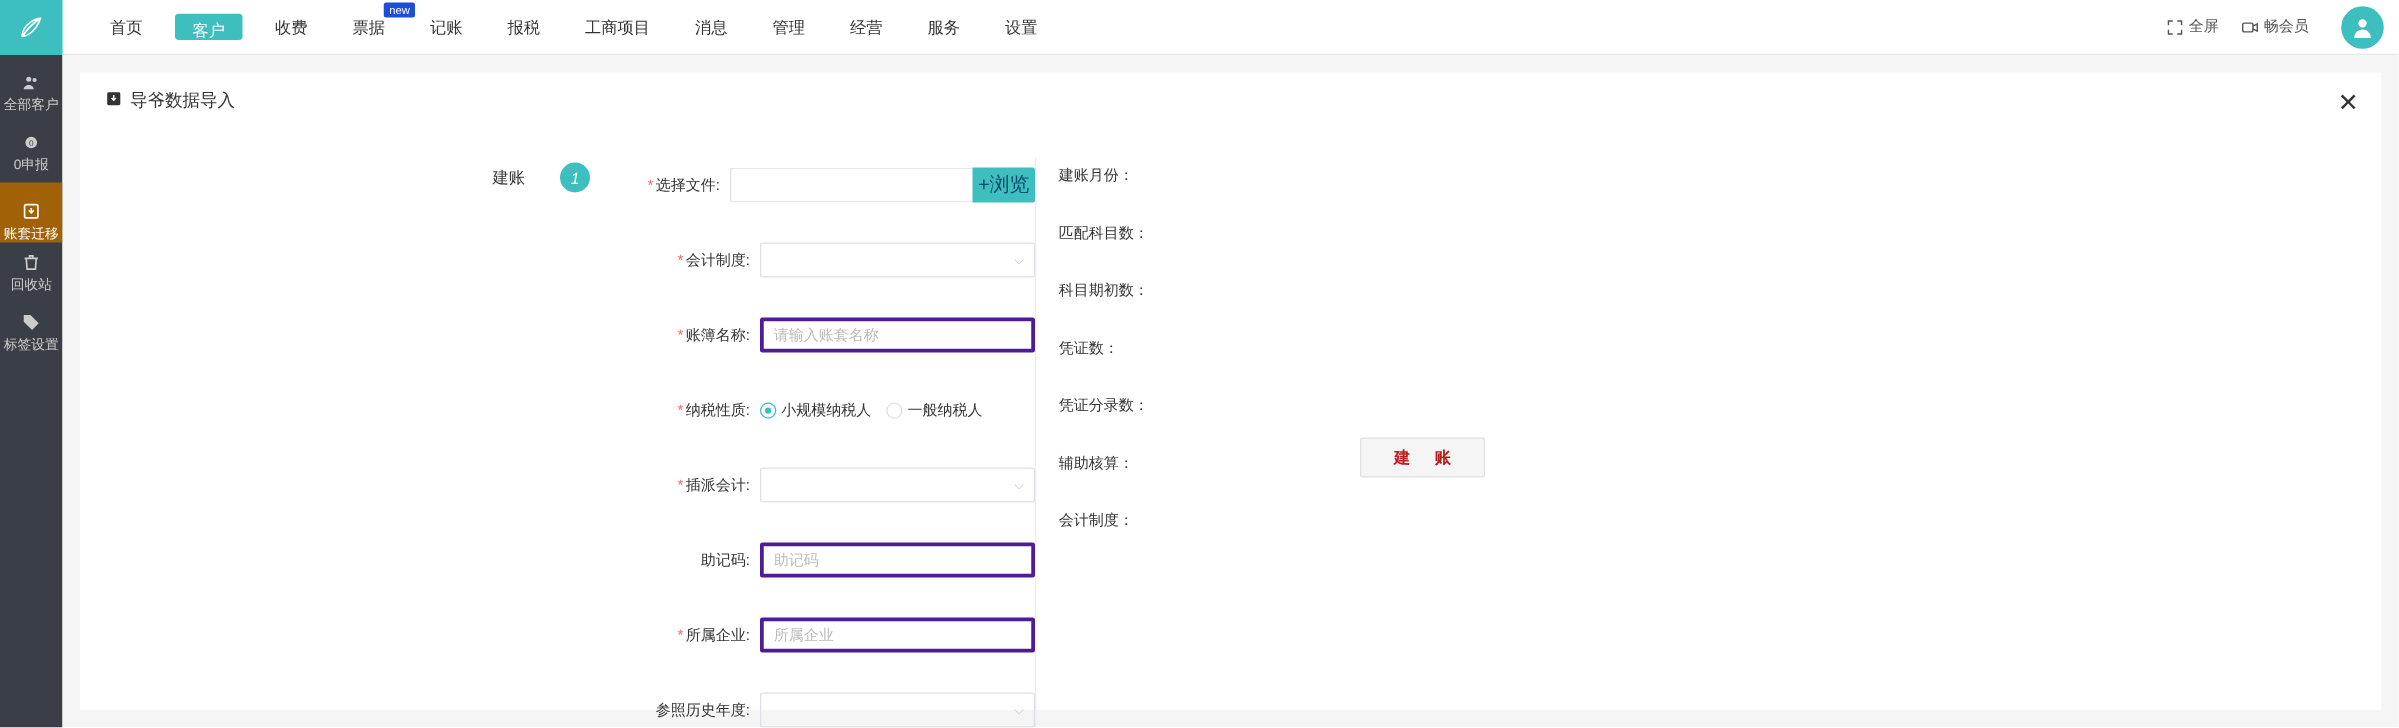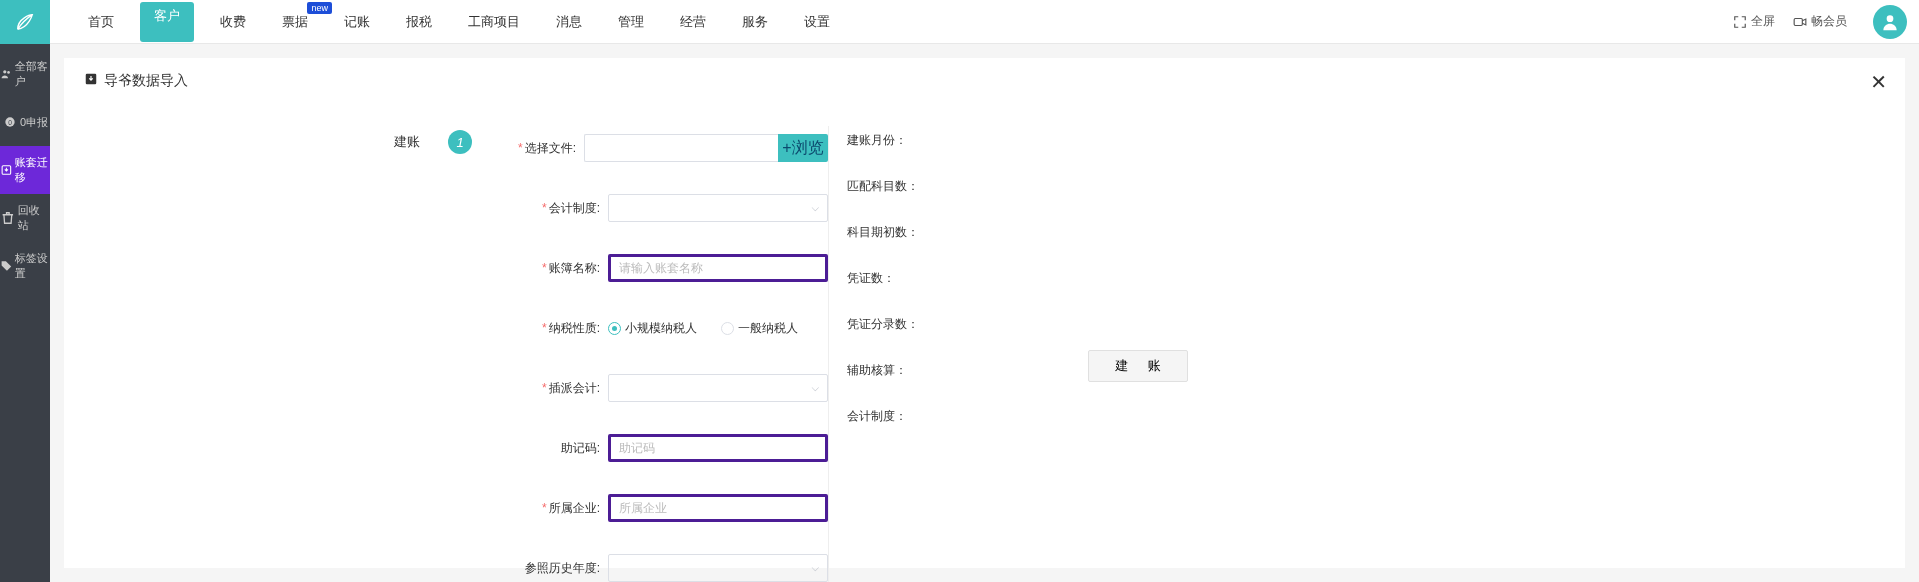--- a/index.html
+++ b/index.html
@@ -4,34 +4,34 @@
 <style>
 * { margin: 0; padding: 0; box-sizing: border-box; font-family: "Microsoft YaHei", Arial, sans-serif; }
 body { background: #fff; width: 1919px; height: 582px; overflow: hidden; }
 
 
 .topbar { height: 44px; background: #fff; border-bottom: 1px solid #e8e8e8; display: flex; align-items: center; padding: 0 12px 0 0; }
 .logo { width: 50px; height: 44px; background: #3dbfbf; display: flex; align-items: center; justify-content: center; }
 .logo svg { width: 22px; height: 22px; }
 .top-nav { display: flex; align-items: center; margin-left: 20px; flex: 1; }
 .top-nav-item { padding: 0 18px; height: 44px; line-height: 44px; font-size: 13px; color: #333; cursor: pointer; position: relative; }
-.top-nav-item.active { background: #3dbfbf; color: #fff; border-radius: 3px; height: 40px; line-height: 28px; margin: 0 8px; padding: 0 14px; }
+.top-nav-item.active { background: #3dbfbf; color: #fff; border-radius: 3px; height: 21px; line-height: 28px; margin: 0 8px; padding: 0 14px; }
 .badge-new { position: absolute; top: 2px; right: -6px; background: #1d4ed8; color: #fff; font-size: 9px; padding: 0 4px; border-radius: 2px; line-height: 12px; }
 .top-right { display: flex; align-items: center; gap: 18px; }
 .top-right-item { display: flex; align-items: center; gap: 4px; font-size: 12px; color: #555; cursor: pointer; }
 .avatar { width: 34px; height: 34px; border-radius: 50%; background: #3dbfbf; display: flex; align-items: center; justify-content: center; margin-left: 8px; }
 .avatar svg { width: 20px; height: 20px; }
 
 
 .body-wrap { display: flex; height: calc(582px - 44px); }
 
 
 .sidebar { width: 50px; background: #3a3f47; display: flex; flex-direction: column; align-items: center; padding-top: 6px; }
-.sidebar-item { width: 50px; height: 48px; display: flex; flex-direction: row; align-items: center; justify-content: center; color: #ccc; font-size: 11px; cursor: pointer; gap: 2px; }
-.sidebar-item.active { background: #6d28d9; color: #fff; }
+.sidebar-item { width: 50px; height: 48px; display: flex; flex-direction: column; align-items: center; justify-content: center; color: #ccc; font-size: 11px; cursor: pointer; gap: 2px; }
+.sidebar-item.active { background: #a16207; color: #fff; justify-content: flex-end; }
 .sidebar-item svg { width: 16px; height: 16px; }
 
 
 .main { flex: 1; background: #f5f5f5; padding: 14px; }
 .panel { background: #fff; height: 100%; padding: 14px 20px; position: relative; }
 .panel-title { font-size: 14px; color: #333; display: flex; gap: 6px; font-weight: 500; }
 .close-btn { position: absolute; top: 12px; right: 18px; font-size: 20px; color: #333; cursor: pointer; }
 
 
 .form-area { display: flex; margin-top: 36px; margin-left: 310px; }
@@ -43,27 +43,27 @@
 .form-col-action { padding-left: 60px; display: flex; align-items: center; }
 .form-row { display: flex; align-items: center; margin-bottom: 16px; height: 44px; }
 .form-label { width: 100px; text-align: right; font-size: 12px; color: #333; padding-right: 8px; }
 .form-label .req { color: #f56c6c; margin-right: 2px; }
 .form-input { flex: 1; height: 28px; border: 3px solid #4c1d95; border-radius: 2px; padding: 0 8px; font-size: 12px; color: #333; }
 .form-input::placeholder { color: #bbb; }
 .form-select { flex: 1; height: 28px; border: 1px solid #dcdfe6; border-radius: 2px; padding: 0 8px; font-size: 12px; color: #bbb; display: flex; align-items: center; justify-content: space-between; cursor: pointer; }
 .file-group { flex: 1; display: flex; }
 .file-input { flex: 1; height: 28px; border: 1px solid #dcdfe6; border-right: none; border-radius: 2px 0 0 2px; padding: 0 8px; }
 .browse-btn { width: 50px; height: 28px; background: #3dbfbf; color: #0c4a6e; font-size: 16px; border: none; cursor: pointer; border-radius: 0 2px 2px 0; }
-.radio-group { display: flex; gap: 24px; font-size: 12px; color: #333; }
+.radio-group { display: flex; gap: 12px; font-size: 12px; color: #333; }
 .radio-opt { display: flex; align-items: center; gap: 4px; cursor: pointer; }
 .radio-circle { width: 13px; height: 13px; border-radius: 50%; border: 1px solid #dcdfe6; display: inline-flex; align-items: center; justify-content: center; }
 .radio-circle.checked { border-color: #3dbfbf; }
 .radio-circle.checked::after { content: ""; width: 5px; height: 5px; border-radius: 50%; background: #3dbfbf; }
 .info-row { font-size: 12px; color: #333; margin-bottom: 18px; height: 28px; display: flex; align-items: center; }
-.action-btn { width: 100px; height: 32px; background: #f5f5f5; border: 1px solid #e0e0e0; color: #000000; font-size: 13px; letter-spacing: 8px; padding-left: 8px; cursor: pointer; border-radius: 2px; }
+.action-btn { width: 100px; height: 32px; background: #f5f5f5; border: 1px solid #e0e0e0; color: #b91c1c; font-size: 13px; letter-spacing: 8px; padding-left: 8px; cursor: pointer; border-radius: 2px; font-weight: bold; }
 .chevron { font-size: 10px; color: #c0c4cc; }
 </style>
 </head>
 <body>
 
 <div class="topbar">
   <div class="logo">
     <svg viewBox="0 0 24 24">
         <path fill="none" stroke="#fff" stroke-width="1.5" d="M4 20 C4 8 18 4 20 4 C20 4 16 18 4 20 M4 20 C8 14 14 8 20 4"></path>
       </svg>

